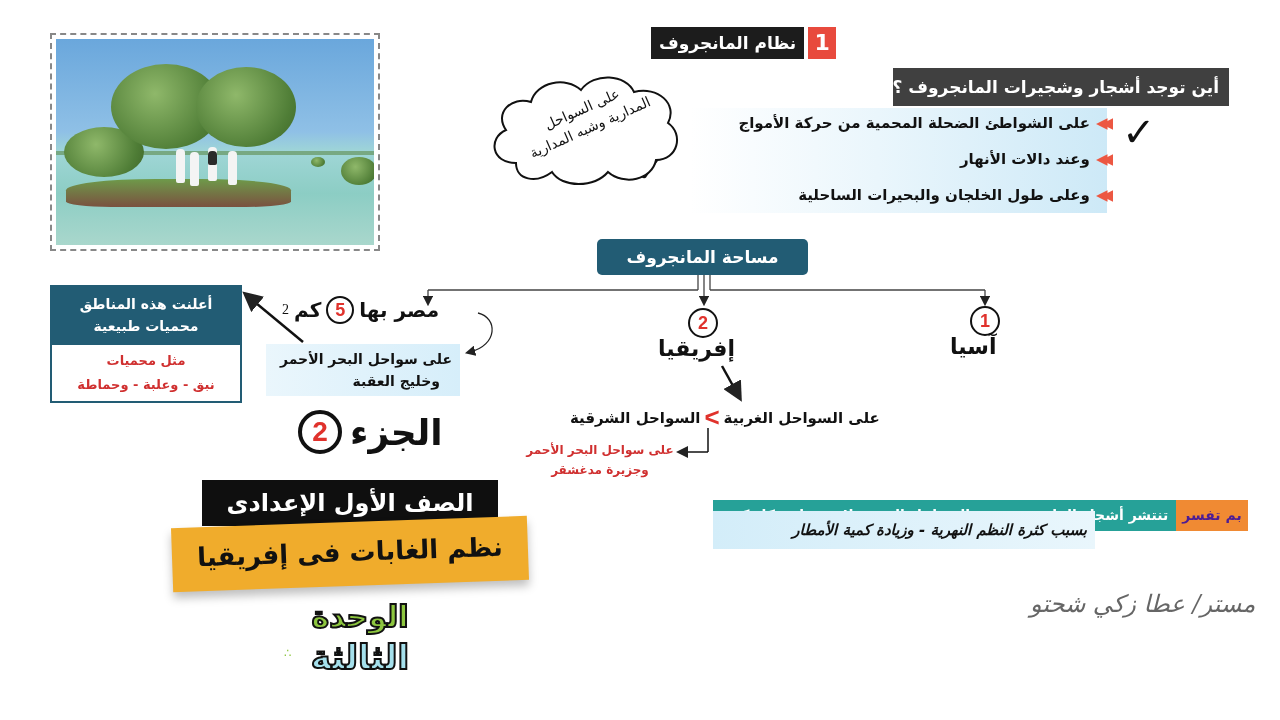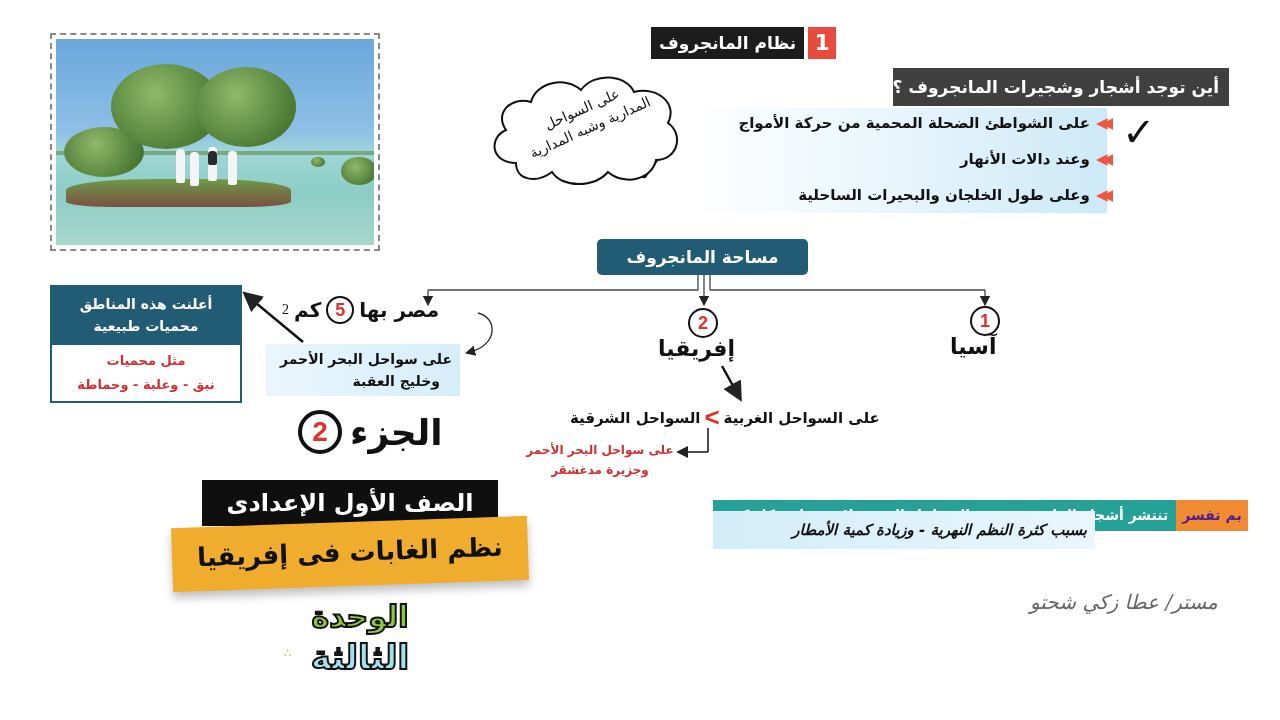--- a/index.html
+++ b/index.html
@@ -61,21 +61,21 @@
 
   .unit { left: 300px; top: 598px; width: 104px; text-align: center; margin-left: 8px; }
   .unit-1 { font-size: 30px; font-weight: bold; color: #8dc63f; -webkit-text-stroke: 2px #111; line-height: 38px; }
   .unit-2 { font-size: 34px; font-weight: bold; color: #a5e0ec; -webkit-text-stroke: 2px #111; line-height: 42px; }
 
   .why-row { left: 713px; top: 500px; height: 31px; display: flex; direction: ltr; }
   .why-text { background: #26a198; color: #fff; font-size: 14px; font-weight: bold; line-height: 31px; padding: 0 8px; white-space: nowrap; }
   .why-tag { background: #f08a33; color: #4c1d95; font-size: 14px; font-weight: bold; line-height: 31px; padding: 0 6px; white-space: nowrap; }
   .why-answer { left: 713px; top: 511px; width: 382px; height: 38px; background: linear-gradient(270deg, #e9f6fc, #d3edf9); font-size: 15px; font-weight: bold; line-height: 38px; padding-right: 8px; white-space: nowrap; font-style: italic; }
 
-  .signature { left: 1030px; top: 590px; font-family: "DejaVu Serif", serif; font-style: italic; color: #666; font-size: 20px; white-space: nowrap; }
+  .signature { left: 1030px; top: 590px; font-family: "DejaVu Serif", serif; font-style: italic; color: #666; font-size: 24px; white-space: nowrap; }
 </style>
 </head>
 <body>
 
 <div class="abs photo-frame">
   <div class="photo">
     <div class="water-line"></div>
     <div class="tree" style="left:8px; top:88px; width:80px; height:50px;"></div>
     <div class="tree" style="left:55px; top:25px; width:110px; height:85px;"></div>
     <div class="tree" style="left:140px; top:28px; width:100px; height:80px;"></div>

